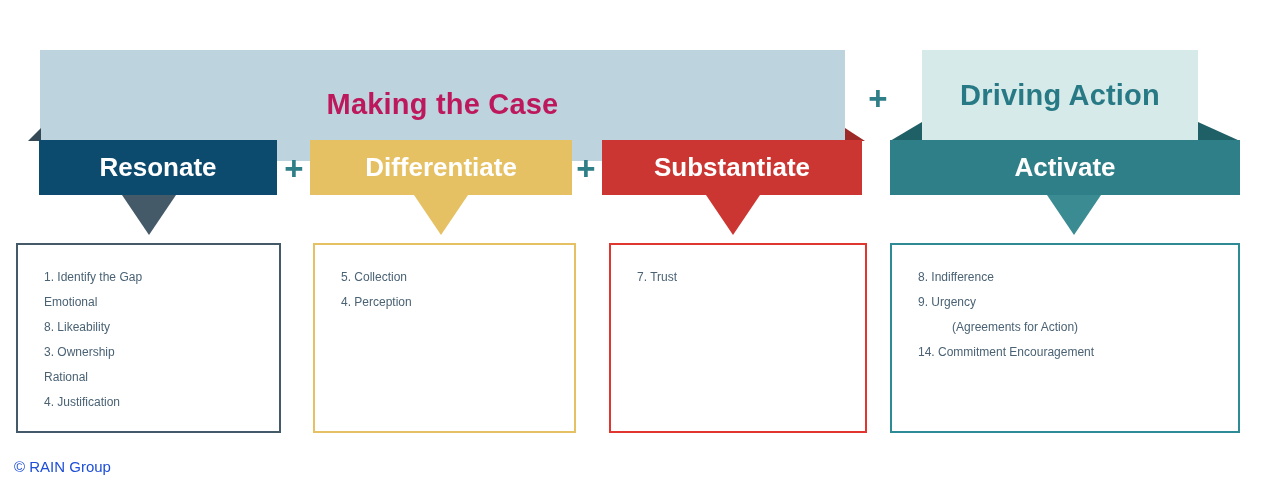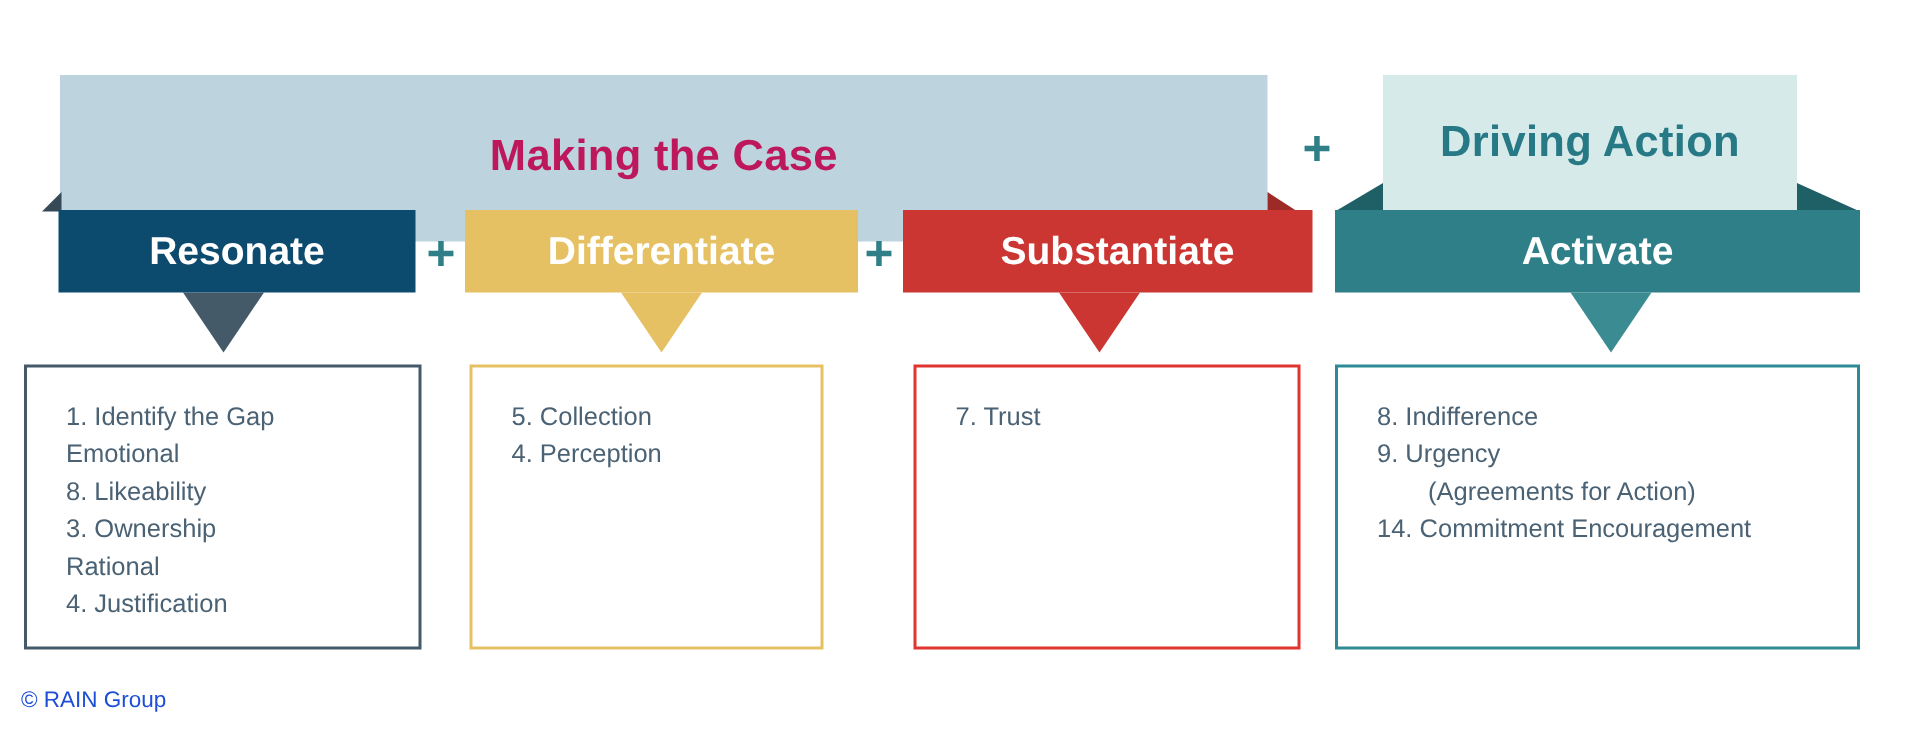--- a/index.html
+++ b/index.html
@@ -49,21 +49,21 @@
 
   
   .band{
     position:absolute;height:55px;
     display:flex;align-items:center;justify-content:center;
     color:#ffffff;font-weight:bold;font-size:26px;
     z-index:5;
   }
   #band-resonate{left:28px;top:140px;width:238px;background:#0c4a6e;margin-left:11px;}
   #band-differentiate{left:310px;top:140px;width:262px;background:#e5c164;text-align:center;}
-  #band-substantiate{left:602px;top:140px;width:260px;background:#cc3632;padding-left:13px;}
+  #band-substantiate{left:602px;top:140px;width:260px;background:#cc3632;}
   #band-activate{left:890px;top:140px;width:350px;background:#2e7f88;justify-content:center;}
 
   
   .fold{position:absolute;width:0;height:0;z-index:4;}
   
   #fold-resonate{
     left:28px;top:128px;
     border-left:13px solid transparent;
     border-bottom:13px solid #354a56;
   }
@@ -112,28 +112,28 @@
 
   
   .listbox{
     position:absolute;top:243px;height:190px;
     border:2px solid #000;
     background:#ffffff;
     box-sizing:border-box;
     padding:20px 0 0 26px;
   }
   #box-resonate{left:16px;width:265px;border-color:#445a68;}
-  #box-differentiate{left:313px;width:236px;border-color:#e5c164;}
+  #box-differentiate{left:313px;width:263px;border-color:#e5c164;}
   #box-substantiate{left:609px;width:258px;border-color:#e0362f;}
   #box-activate{left:890px;width:350px;border-color:#2e8b95;}
 
   .listbox ul{margin:0;padding:0;list-style:none;}
   .listbox li{
     color:#4a6274;
-    font-size:17px;
+    font-size:12px;
     line-height:25px;
     white-space:pre;
   }
   .indent{padding-left:34px;}
 
   
   #footer{
     position:absolute;left:14px;top:458px;
     font-size:15px;color:#1d4ed8;font-weight:normal;
   }

